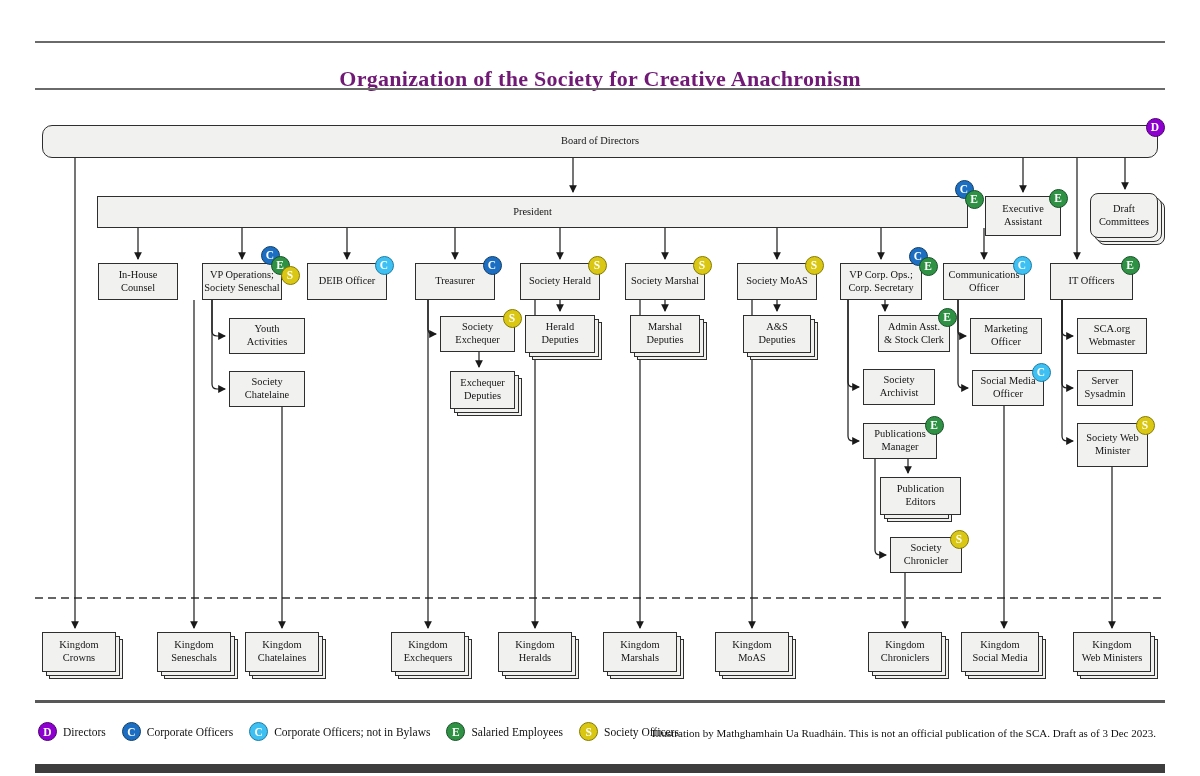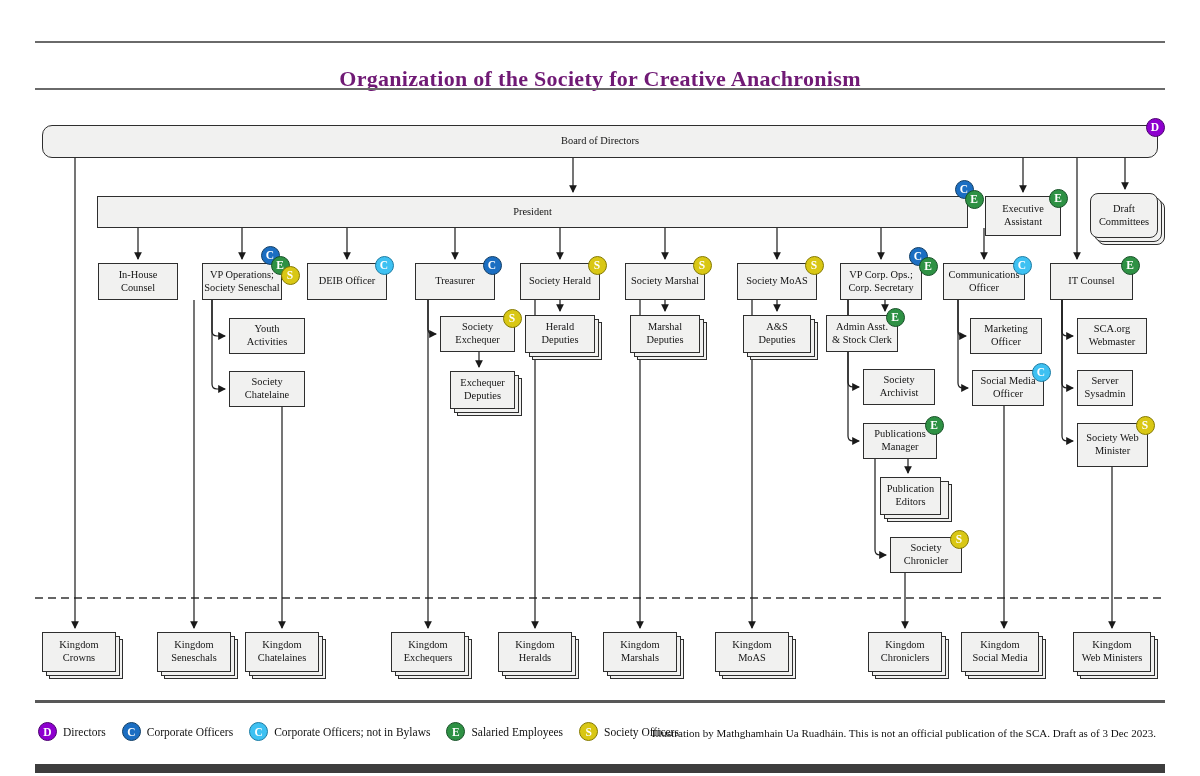--- a/index.html
+++ b/index.html
@@ -158,21 +158,21 @@
 Corp. Secretary</span>
       <div class="badge" style="left: 67.5px; top: -17.5px; background: rgb(27, 110, 194); border-color: rgb(18, 63, 102);">C</div>
       <div class="badge" style="left: 77.5px; top: -7.5px; background: rgb(46, 145, 68); border-color: rgb(23, 81, 39);">E</div>
     </div>
     <div class="node" style="left: 943px; top: 263px; width: 82px; height: 37px;">
       <span>Communications
 Officer</span>
       <div class="badge" style="left: 68.5px; top: -8.5px; background: rgb(62, 193, 242); border-color: rgb(28, 124, 163);">C</div>
     </div>
     <div class="node" style="left: 1050px; top: 263px; width: 83px; height: 37px;">
-      <span>IT Counsel</span>
+      <span>IT Officers</span>
       <div class="badge" style="left: 69.5px; top: -8.5px; background: rgb(46, 145, 68); border-color: rgb(23, 81, 39);">E</div>
     </div>
     <div class="node" style="left: 229px; top: 318px; width: 76px; height: 36px;">
       <span>Youth
 Activities</span>
     </div>
     <div class="node" style="left: 229px; top: 371px; width: 76px; height: 36px;">
       <span>Society
 Chatelaine</span>
     </div>
@@ -198,37 +198,37 @@
     <div class="node" style="left: 630px; top: 315px; width: 70px; height: 38px;">
       <span>Marshal
 Deputies</span>
     </div>
     <div class="sheet" style="left: 750px; top: 322px; width: 68px; height: 38px;"></div>
     <div class="sheet" style="left: 746.5px; top: 318.5px; width: 68px; height: 38px;"></div>
     <div class="node" style="left: 743px; top: 315px; width: 68px; height: 38px;">
       <span>A&amp;S
 Deputies</span>
     </div>
-    <div class="node" style="left: 826px; top: 315px; width: 72px; height: 37px;">
+    <div class="node" style="left: 878px; top: 315px; width: 72px; height: 37px;">
       <span>Admin Asst.
 &amp; Stock Clerk</span>
       <div class="badge" style="left: 58.5px; top: -8.5px; background: rgb(46, 145, 68); border-color: rgb(23, 81, 39);">E</div>
     </div>
     <div class="node" style="left: 863px; top: 369px; width: 72px; height: 36px;">
       <span>Society
 Archivist</span>
     </div>
     <div class="node" style="left: 863px; top: 423px; width: 74px; height: 36px;">
       <span>Publications
 Manager</span>
       <div class="badge" style="left: 60.5px; top: -8.5px; background: rgb(46, 145, 68); border-color: rgb(23, 81, 39);">E</div>
     </div>
     <div class="sheet" style="left: 887px; top: 484px; width: 65px; height: 38px;"></div>
     <div class="sheet" style="left: 883.5px; top: 480.5px; width: 65px; height: 38px;"></div>
-    <div class="node" style="left: 880px; top: 477px; width: 61px; height: 38px;">
+    <div class="node" style="left: 880px; top: 477px; width: 81px; height: 38px;">
       <span>Publication
 Editors</span>
     </div>
     <div class="node" style="left: 890px; top: 537px; width: 72px; height: 36px;">
       <span>Society
 Chronicler</span>
       <div class="badge" style="left: 58.5px; top: -8.5px; background: rgb(217, 199, 20); border-color: rgb(133, 122, 0);">S</div>
     </div>
     <div class="node" style="left: 970px; top: 318px; width: 72px; height: 36px;">
       <span>Marketing

